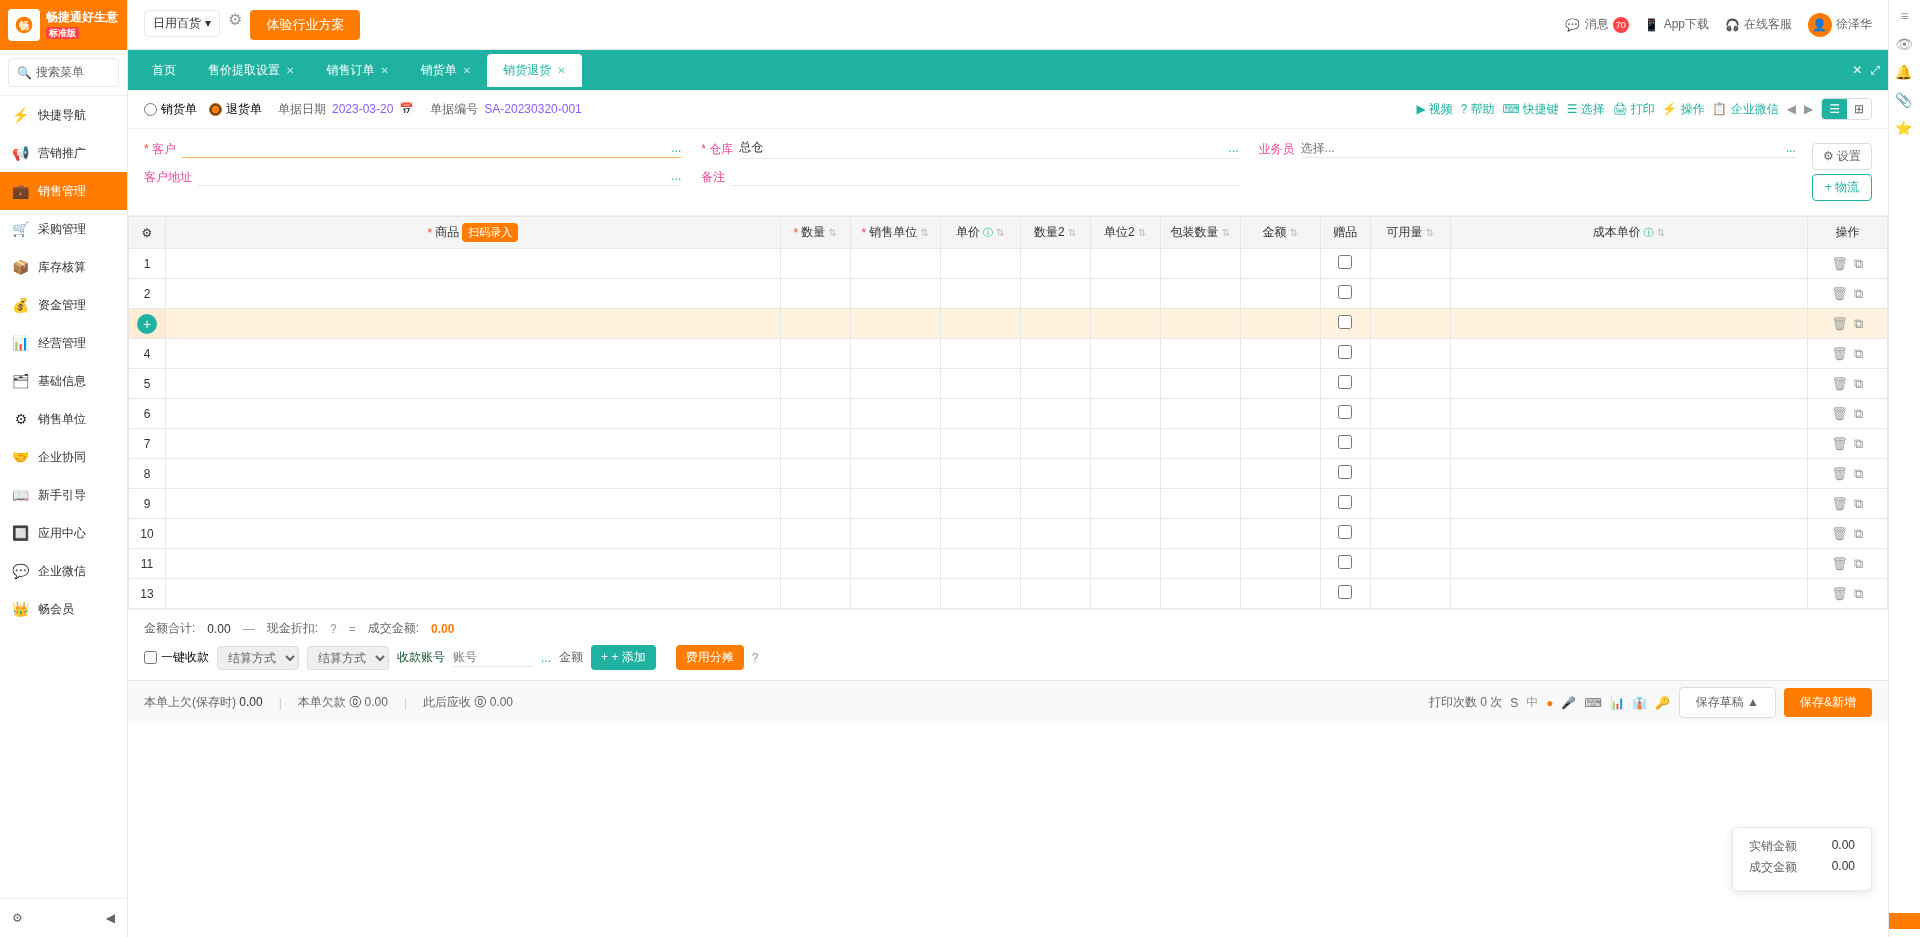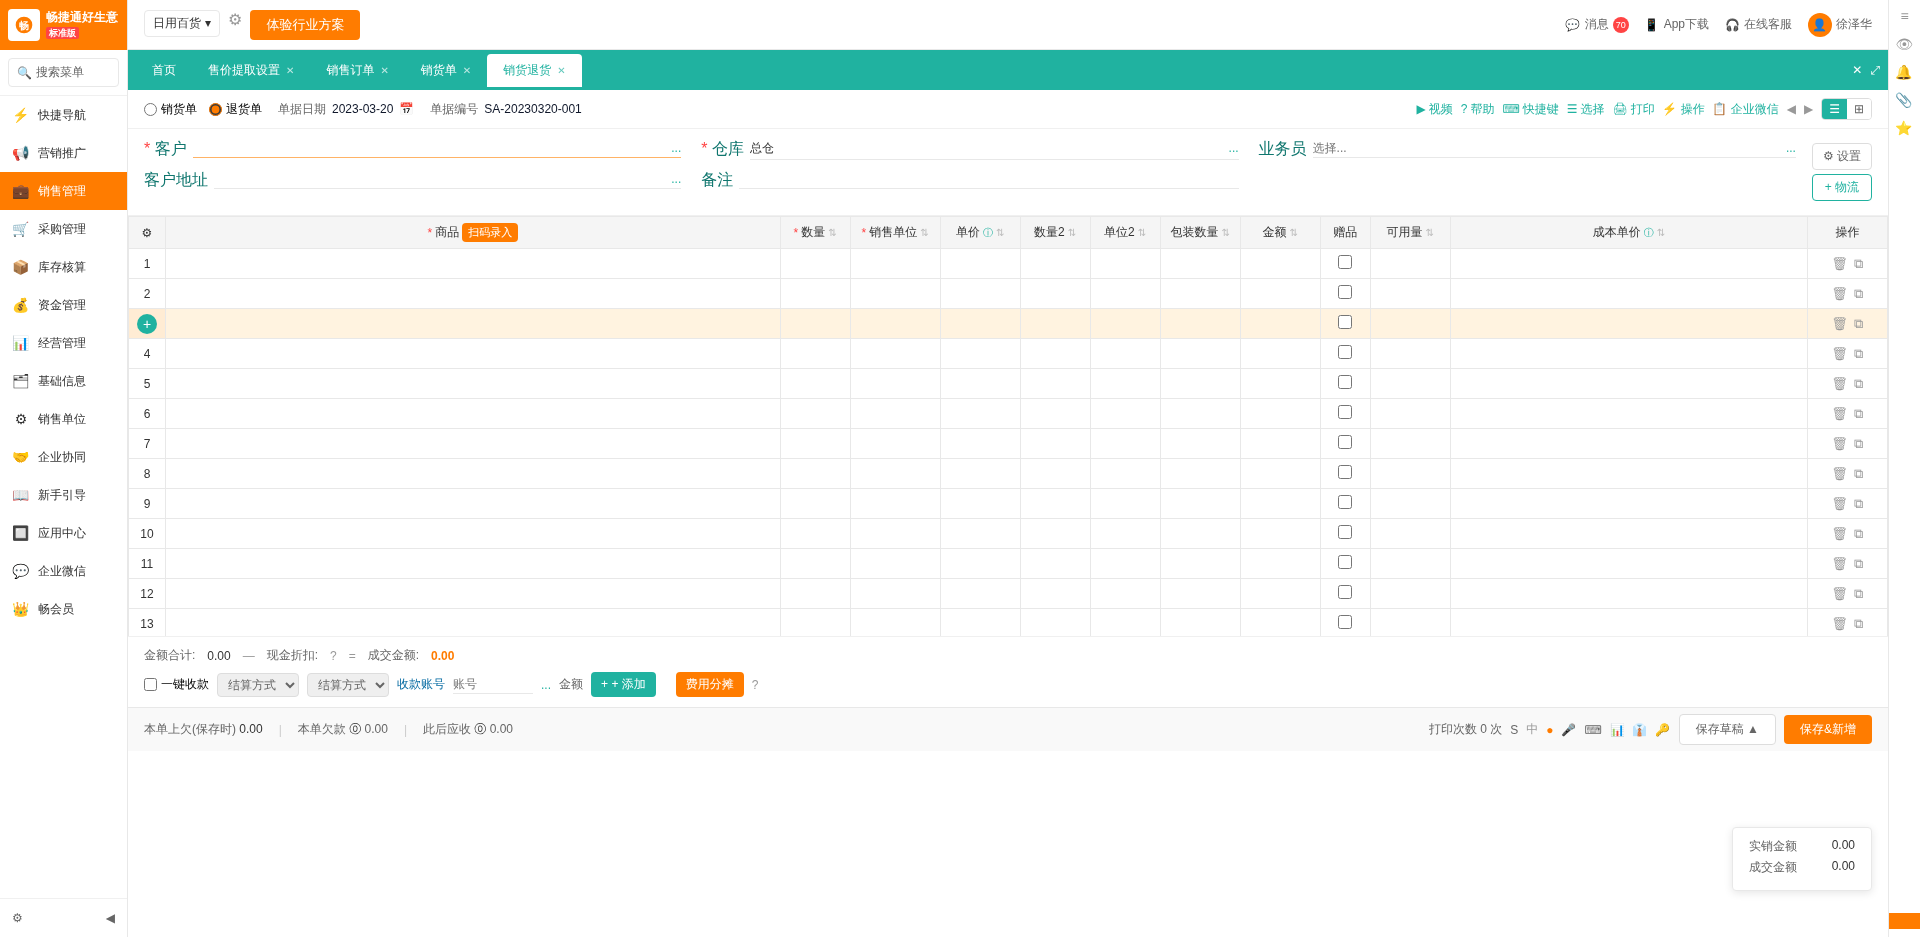--- a/index.html
+++ b/index.html
@@ -40,21 +40,21 @@
     .tab-close { font-size: 10px; color: inherit; opacity: 0.7; }
     .tabbar-right { margin-left: auto; display: flex; align-items: center; gap: 8px; color: white; }
 
     
     .content { flex: 1; overflow: auto; background: white; }
     .radio-group { display: flex; align-items: center; gap: 12px; }
     .radio-item { display: flex; align-items: center; gap: 4px; cursor: pointer; }
     .radio-item input[type="radio"] { accent-color: #ff7c00; }
     .form-field { display: flex; align-items: center; gap: 6px; }
     .form-label { color: #666; }
-    .form-value { color: #0f172a; }
+    .form-value { color: #8b5cf6; }
     .form-actions { margin-left: auto; display: flex; align-items: center; gap: 8px; }
     .action-btn { background: none; border: none; cursor: pointer; color: #20b2a0; display: flex; align-items: center; gap: 3px; font-size: 12px; }
     .view-toggle { display: flex; border: 1px solid #ddd; border-radius: 4px; overflow: hidden; }
     .view-toggle-btn { padding: 3px 7px; background: white; border: none; cursor: pointer; color: #666; }
     .view-toggle-btn.active { background: #20b2a0; color: white; }
     .form-side-btns { display: flex; flex-direction: column; gap: 4px; padding: 4px 0; }
     .side-btn { background: white; border: 1px solid #ddd; border-radius: 4px; padding: 4px 10px; cursor: pointer; font-size: 12px; color: #666; white-space: nowrap; }
     .side-btn.gear { color: #666; }
     .side-btn.plus { color: #20b2a0; border-color: #20b2a0; }
     .scan-btn { background: #ff7c00; color: white; border: none; border-radius: 4px; padding: 4px 10px; cursor: pointer; font-size: 12px; }
@@ -100,21 +100,21 @@
     .summary-box { position: absolute; right: 48px; bottom: 50px; background: white; border: 1px solid #e8e8e8; border-radius: 4px; padding: 10px 16px; min-width: 150px; }
     .summary-row { display: flex; justify-content: space-between; gap: 20px; margin-bottom: 4px; color: #666; }
     .summary-value { color: #333; }
 
     .table-wrap { overflow: auto; max-height: 420px; }
     
     
     .form-area { padding: 10px 16px; border-bottom: 1px solid #f0f0f0; }
     .form-grid { display: grid; grid-template-columns: 1fr 1fr 1fr; gap: 10px 20px; }
     .form-row { display: flex; align-items: center; gap: 6px; }
-    .f-label { color: #0f766e; white-space: nowrap; font-size: 16px; }
+    .f-label { color: #ec4899; white-space: nowrap; font-size: 12px; }
     .f-label.req::before { content: '* '; color: #ff4444; }
     .f-input-wrap { flex: 1; border-bottom: 1px solid #ffb366; padding-bottom: 2px; display: flex; align-items: center; }
     .f-input { border: none; outline: none; width: 100%; font-size: 12px; color: #333; background: transparent; }
     .f-dots { color: #20b2a0; margin-left: 4px; cursor: pointer; }
     .f-static { color: #333; flex: 1; }
   </style>
 </head>
 <body>
 
 <div class="sidebar">
@@ -667,40 +667,20 @@
                 <td></td>
                 <td></td>
                 <td>
                   <div class="action-icons">
                     <span class="action-icon">🗑</span>
                     <span class="action-icon">⧉</span>
                   </div>
                 </td>
               </tr>
               <tr>
-                <td class="row-num">12</td>
-                <td></td>
-                <td></td>
-                <td></td>
-                <td></td>
-                <td></td>
-                <td></td>
-                <td></td>
-                <td></td>
-                <td><input type="checkbox" class="gift-checkbox" style=""></td>
-                <td></td>
-                <td></td>
-                <td>
-                  <div class="action-icons">
-                    <span class="action-icon">🗑</span>
-                    <span class="action-icon">⧉</span>
-                  </div>
-                </td>
-              </tr>
-              <tr>
                 <td class="row-num">13</td>
                 <td></td>
                 <td></td>
                 <td></td>
                 <td></td>
                 <td></td>
                 <td></td>
                 <td></td>
                 <td></td>
                 <td><input type="checkbox" class="gift-checkbox" style=""></td>
@@ -734,21 +714,21 @@
         <label style="display:flex;gap:4px;cursor:pointer;">
           <input type="checkbox" style="">
           <span>一键收款</span>
         </label>
         <select style="border:1px solid #ddd; border-radius:4px; padding:3px 6px; color:#666;">
           <option>结算方式</option>
         </select>
         <select style="border:1px solid #ddd; border-radius:4px; padding:3px 6px; color:#666;">
           <option>结算方式</option>
         </select>
-        <span style="color:#0369a1;">收款账号</span>
+        <span style="color:#14532d;">收款账号</span>
         <input type="text" placeholder="账号" style="border-top: none; border-right: none; border-left: none; border-image: initial; border-bottom: 1px solid rgb(232, 232, 232); outline: none; width: 80px; padding: 2px 0px;">
         <span style="color:#20b2a0; cursor:pointer;">...</span>
         <span style="color:#666;">金额</span>
         <button class="payment-btn" style="background:#20b2a0;">
           <span>+</span>
           <span>+ 添加</span>
         </button>
         <button class="payment-btn" style="background:#ff7c00;margin-left:12px;">
           <span>费用分摊</span>
         </button>

